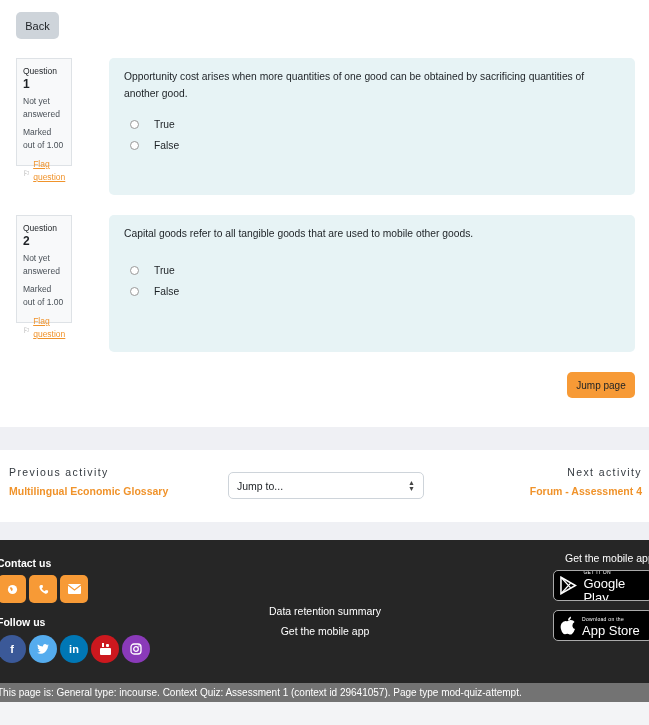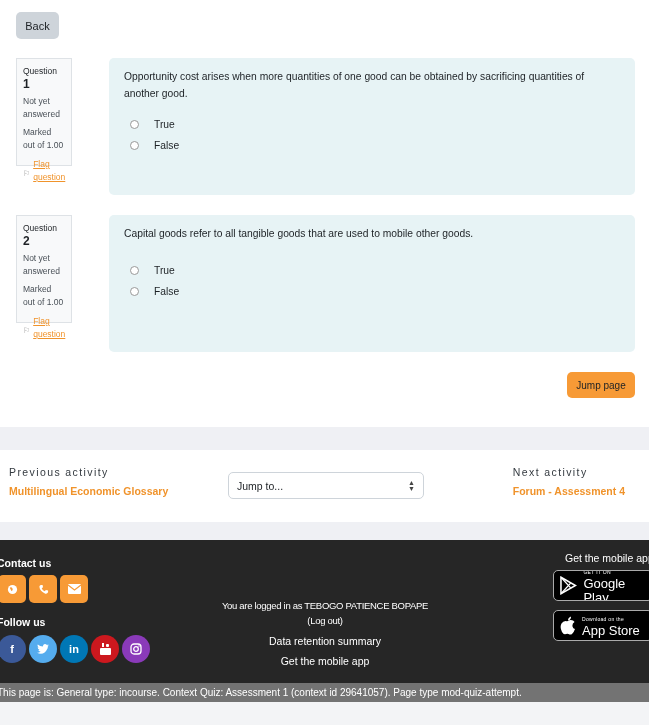--- a/index.html
+++ b/index.html
@@ -21,21 +21,21 @@
     .qcontent .qtext { margin-bottom: 12px; }
     .answer { display: flex; align-items: center; margin-left: 6px; height: 21px; }
     .radio { width: 9px; height: 9px; border: 1px solid #999; border-radius: 50%; background: #fff; margin-right: 15px; cursor: pointer; }
     .answer-label { font-size: 10.3px; }
 
     .next-page { position: absolute; left: 567px; top: 372px; width: 68px; height: 26px; background: #f79a36; border-radius: 5px; font-size: 10px; color: #1d2125; display: flex; align-items: center; justify-content: center; cursor: pointer; }
 
     .band { position: absolute; left: 0; width: 649px; background: #eff0f4; }
     .navbar { position: absolute; left: 0; top: 450px; width: 649px; height: 72px; background: #fff; }
     .nav-prev { position: absolute; left: 9px; top: 16px; }
-    .nav-next { position: absolute; right: 24px; top: 16px; text-align: left; }
+    .nav-next { position: absolute; right: 7px; top: 16px; text-align: right; }
     .nav-heading { font-size: 10.5px; letter-spacing: 1.4px; color: #343a40; }
     .nav-link { margin-top: 7px; font-size: 10.5px; color: #f0932b; cursor: pointer; font-weight: bold; }
     .jump { position: absolute; left: 228px; top: 472px; width: 196px; height: 27px; border: 1px solid #ced4da; border-radius: 5px; background: #fff; font-size: 10.5px; padding: 0 8px; display: flex; align-items: center; justify-content: space-between; color: #1d2125; cursor: pointer; }
     .jump .caret { font-size: 7px; line-height: 6px; display: flex; flex-direction: column; color: #444; }
 
     .footer { position: absolute; left: 0; top: 540px; width: 649px; height: 143px; background: #262626; color: #fff; }
     .contact-title { position: absolute; left: -3px; top: 17px; font-size: 10.5px; font-weight: bold; }
     .contact-row { position: absolute; left: -2px; top: 35px; display: flex; gap: 3px; }
     .contact-btn { width: 28px; height: 28px; background: #f79a36; border-radius: 5px; display: flex; align-items: center; justify-content: center; color: #fff; font-size: 12px; cursor: pointer; }
     .follow-title { position: absolute; left: -3px; top: 76px; font-size: 10.5px; font-weight: bold; }
@@ -174,24 +174,20 @@
       <div class="social" style="background:#8a3ab9;">
         <svg width="12" height="12" viewBox="0 0 12 12">
             <rect x="1" y="1" width="10" height="10" rx="3" stroke="#fff" stroke-width="1.3" fill="none"></rect>
             <circle cx="6" cy="6" r="2.3" stroke="#fff" stroke-width="1.3" fill="none"></circle>
             <circle cx="9" cy="3" r="0.7" fill="#fff"></circle>
           </svg>
       </div>
     </div>
 
     <div class="footer-center">
-      <div class="logged">
-        <span>You are logged in as TEBOGO PATIENCE BOPAPE</span>
-        <a>(Log out)</a>
-      </div>
       <div class="center-link">Data retention summary</div>
       <div class="center-link2">Get the mobile app</div>
     </div>
 
     <div class="mobile-title">Get the mobile app</div>
     <div class="store-badge" style="top:30px;">
       <svg width="18" height="19" viewBox="0 0 18 19">
           <path d="M1 1 L16 9.5 L1 18 Z" stroke="#fff" stroke-width="1.6" fill="none"></path>
           <path d="M1 1 L11 12 M1 18 L11 7" stroke="#fff" stroke-width="1.3"></path>
         </svg>

